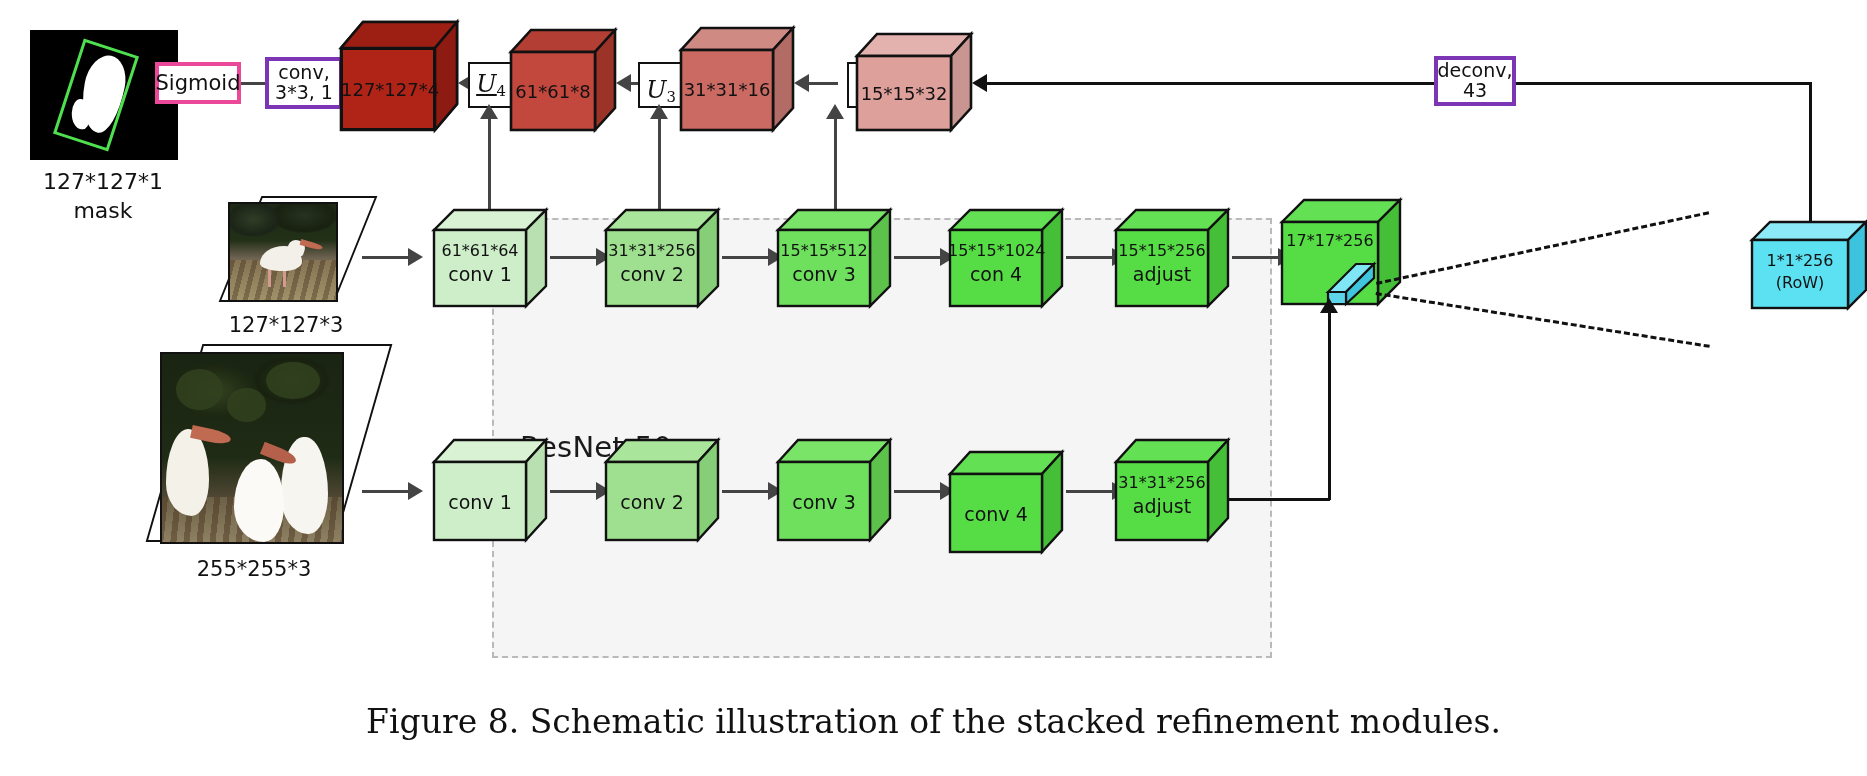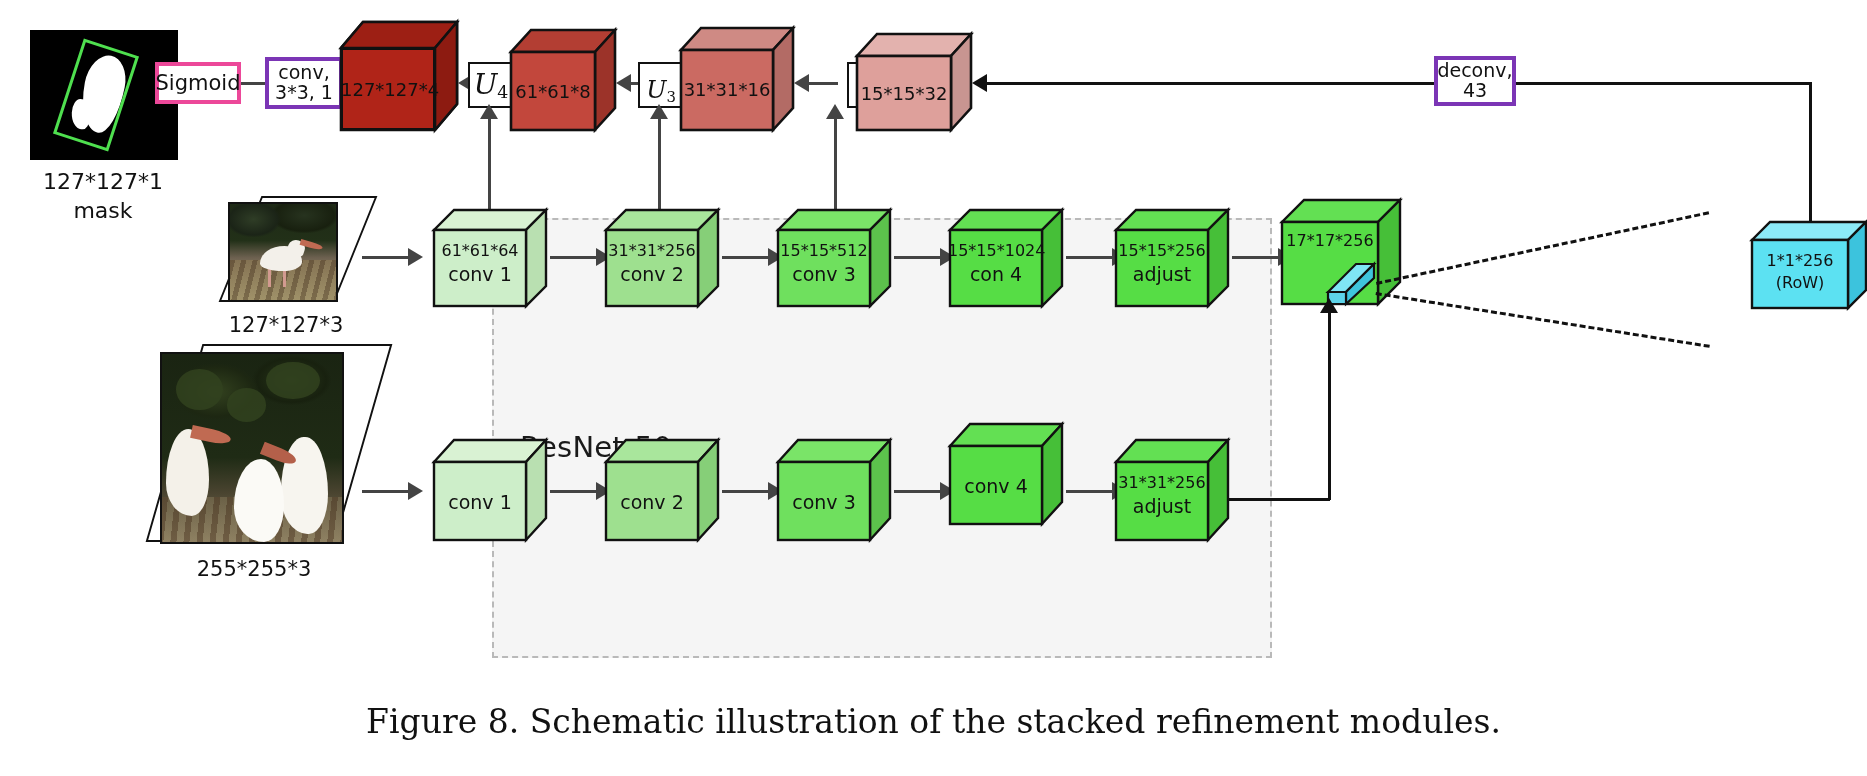--- a/index.html
+++ b/index.html
@@ -156,21 +156,21 @@
       <polygon points="22,0 116,0 116,82 94,108 0,108 0,26" fill="none" stroke="#111" stroke-width="2.6"></polygon>
       <polygon points="22,0 116,0 94,26 0,26" fill="#9d1f14" stroke="#111" stroke-width="2.6"></polygon>
       <polygon points="116,0 116,82 94,108 94,26" fill="#8d1b11" stroke="#111" stroke-width="2.6"></polygon>
     </svg>
     <div class="lbl" style="top:58px;font-size:18px;width:94px;">127*127*4</div>
   </div>
 
   <div class="hline" style="left:470px;top:82px;width:36px;"></div>
   <div class="arrowL" style="left:458px;top:74px;"></div>
 
-  <div class="unode" style="left:468px;top:62px;width:42px;height:42px;font-size:28px;">
+  <div class="unode" style="left:468px;top:62px;width:42px;height:42px;font-size:24px;text-decoration:underline;">
     <span><span>U</span><sub>4</sub></span>
   </div>
 
   <div class="vline" style="left:488px;top:116px;height:100px;"></div>
   <div class="arrowU" style="left:480px;top:104px;"></div>
 
   <div class="hline" style="left:510px;top:82px;width:18px;"></div>
 
   <div class="cube" style="left:511px;top:30px;width:104px;height:100px;">
     <svg width="104" height="100" style="position:absolute;left:0;top:0;overflow:visible;">
@@ -382,21 +382,21 @@
     <svg width="112" height="100" style="position:absolute;left:0;top:0;overflow:visible;">
       <polygon points="20,0 112,0 92,22 0,22" fill="#7ae468" stroke="#111" stroke-width="2.4"></polygon>
       <polygon points="112,0 112,78 92,100 92,22" fill="#5cc24c" stroke="#111" stroke-width="2.4"></polygon>
       <rect x="0" y="22" width="92" height="78" fill="#6fe05e" stroke="#111" stroke-width="2.4"></rect>
     </svg>
     <div class="lbl" style="top:52px;font-size:19px;width:92px;">conv 3</div>
   </div>
   <div class="hline" style="left:894px;top:490px;width:48px;"></div>
   <div class="arrowR" style="left:940px;top:482px;"></div>
 
-  <div class="cube" style="left:950px;top:424px;width:112px;height:128px;">
+  <div class="cube" style="left:950px;top:452px;width:112px;height:128px;">
     <svg width="112" height="100" style="position:absolute;left:0;top:0;overflow:visible;">
       <polygon points="20,0 112,0 92,22 0,22" fill="#63e053" stroke="#111" stroke-width="2.4"></polygon>
       <polygon points="112,0 112,78 92,100 92,22" fill="#46bf38" stroke="#111" stroke-width="2.4"></polygon>
       <rect x="0" y="22" width="92" height="78" fill="#56dd45" stroke="#111" stroke-width="2.4"></rect>
     </svg>
     <div class="lbl" style="top:52px;font-size:19px;width:92px;">conv 4</div>
   </div>
   <div class="hline" style="left:1066px;top:490px;width:48px;"></div>
   <div class="arrowR" style="left:1112px;top:482px;"></div>
 

